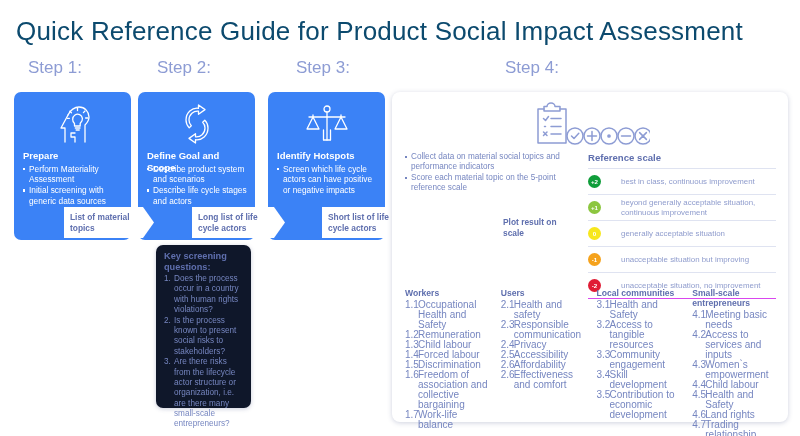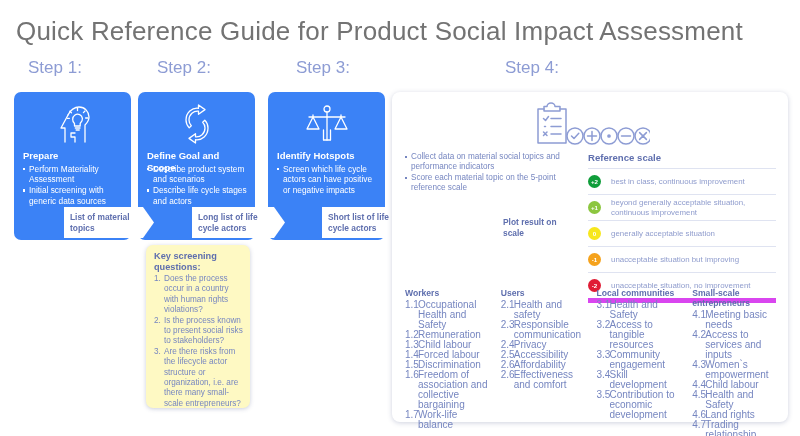--- a/index.html
+++ b/index.html
@@ -17,21 +17,21 @@
   }
 
   
   .title {
     position: absolute;
     left: 16px;
     top: 16px;
     font-size: 26px;
     font-weight: 300;
     letter-spacing: 0.2px;
-    color: #737373;
+    color: #0c4a6e;
     white-space: nowrap;
   }
 
   
   .step-label {
     position: absolute;
     font-size: 17px;
     font-weight: 400;
     color: #8d9cd4;
     white-space: nowrap;
@@ -118,25 +118,25 @@
     filter: drop-shadow(1px 1px 1.5px rgba(70,80,130,0.30));
   }
   .ch1 { left: 64px;  top: 207px; width: 90px; }
   .ch2 { left: 192px; top: 207px; width: 93px; }
   .ch3 { left: 322px; top: 207px; width: 93px; }
   .ch-plot { left: 497px; top: 212px; width: 78px; }
 
   
   .kq-card {
     position: absolute;
-    left: 146px;
+    left: 156px;
     top: 245px;
-    width: 104px;
+    width: 95px;
     height: 163px;
-    background: #fef9c3;
+    background: #0f172a;
     border-radius: 7px;
     box-shadow: 0 1px 4px rgba(70,80,130,0.28);
     box-sizing: border-box;
     padding: 6px 6px 4px 8px;
   }
   .kq-title {
     font-size: 9.2px;
     font-weight: bold;
     color: #5f6fae;
     line-height: 11px;
@@ -228,22 +228,23 @@
   }
   .refscale-rows {
     margin-top: 5px;
   }
   .rs-row {
     display: flex;
     align-items: center;
     border-top: 1px solid #dfe3f1;
     min-height: 21px;
     padding: 2px 0;
-  }
-  .rs-row.last { border-bottom: 5px solid #d946ef; }
+    gap: 10px;
+  }
+  .rs-row.last { border-bottom: 1px solid #d946ef; }
   .rs-badge {
     width: 13px;
     height: 13px;
     border-radius: 50%;
     flex: 0 0 13px;
     color: #ffffff;
     font-size: 6.2px;
     font-weight: bold;
     display: flex;
     align-items: center;

